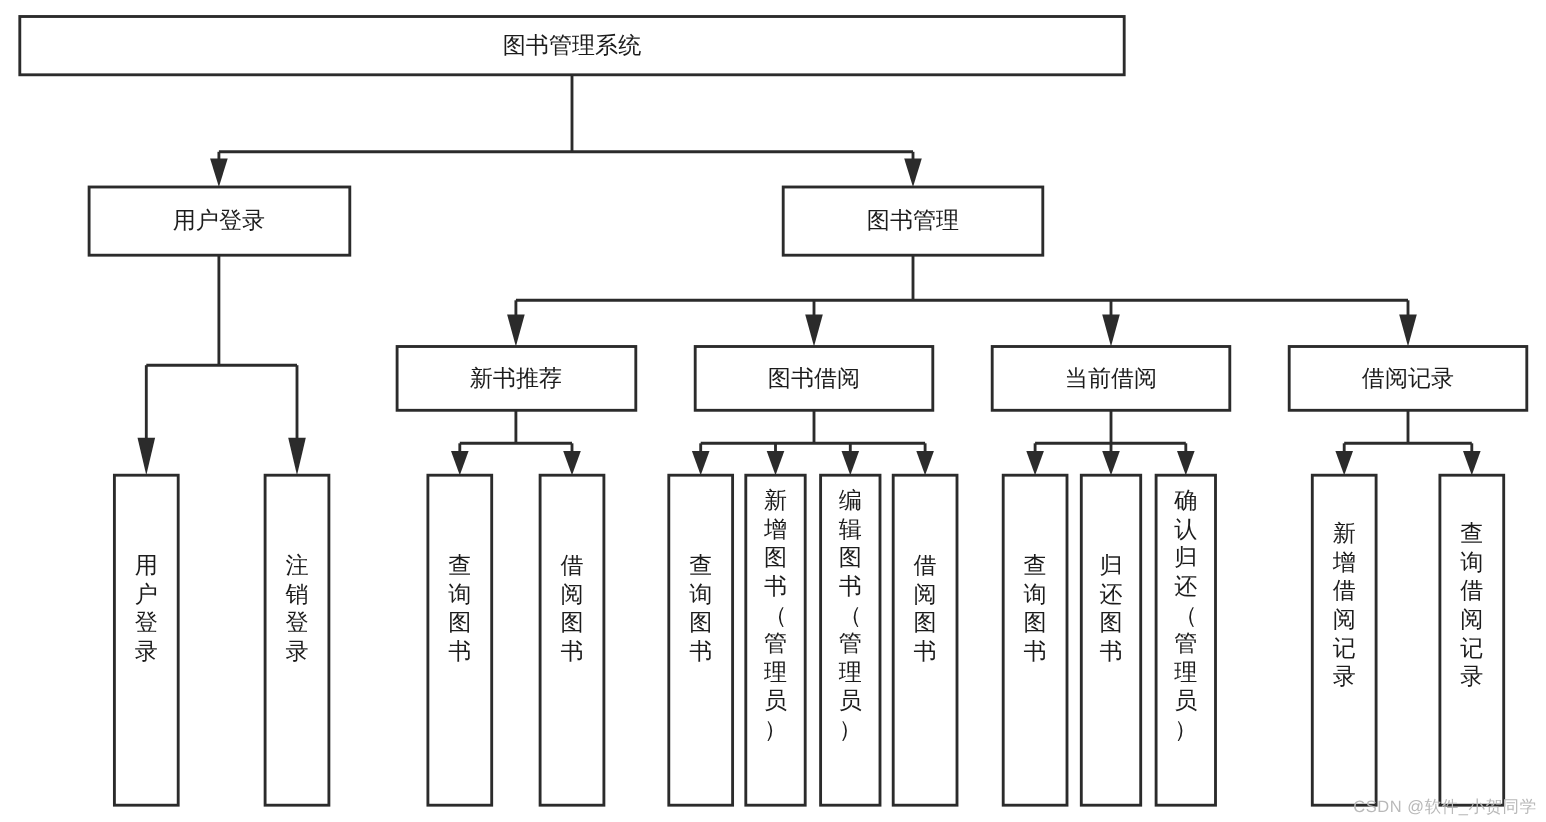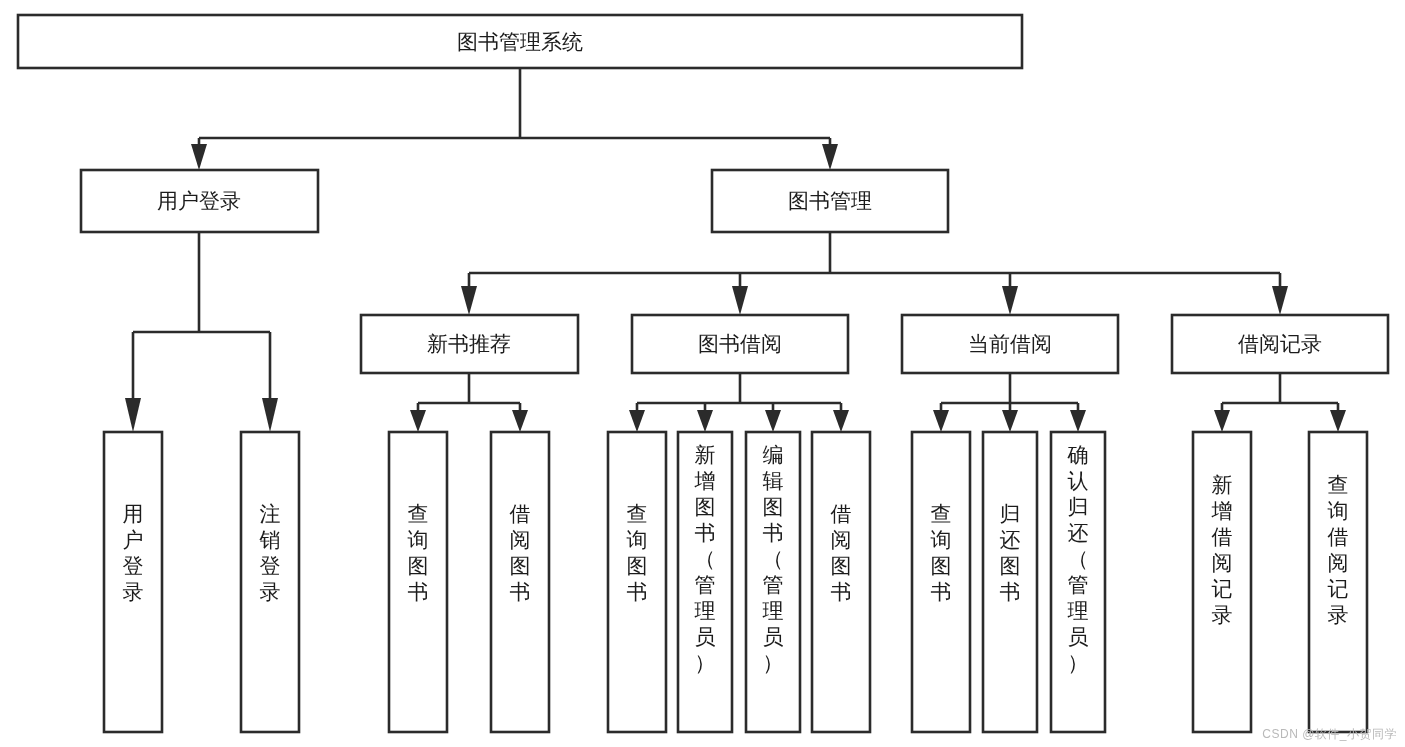--- a/index.html
+++ b/index.html
@@ -54,21 +54,21 @@
     font-family: "Liberation Sans", "DejaVu Sans", sans-serif;
     font-size: 21px;
     fill: #1c1c1c;
     text-anchor: middle;
   }
   .watermark {
     position: absolute;
     right: 8px;
     bottom: 4px;
     font-family: "Liberation Sans", "DejaVu Sans", sans-serif;
-    font-size: 12px;
+    font-size: 15px;
     color: #b9b9b9;
     letter-spacing: 0.5px;
     white-space: nowrap;
     user-select: none;
   }
 </style>
 </head>
 <body>
 
 <div id="diagram-root">

